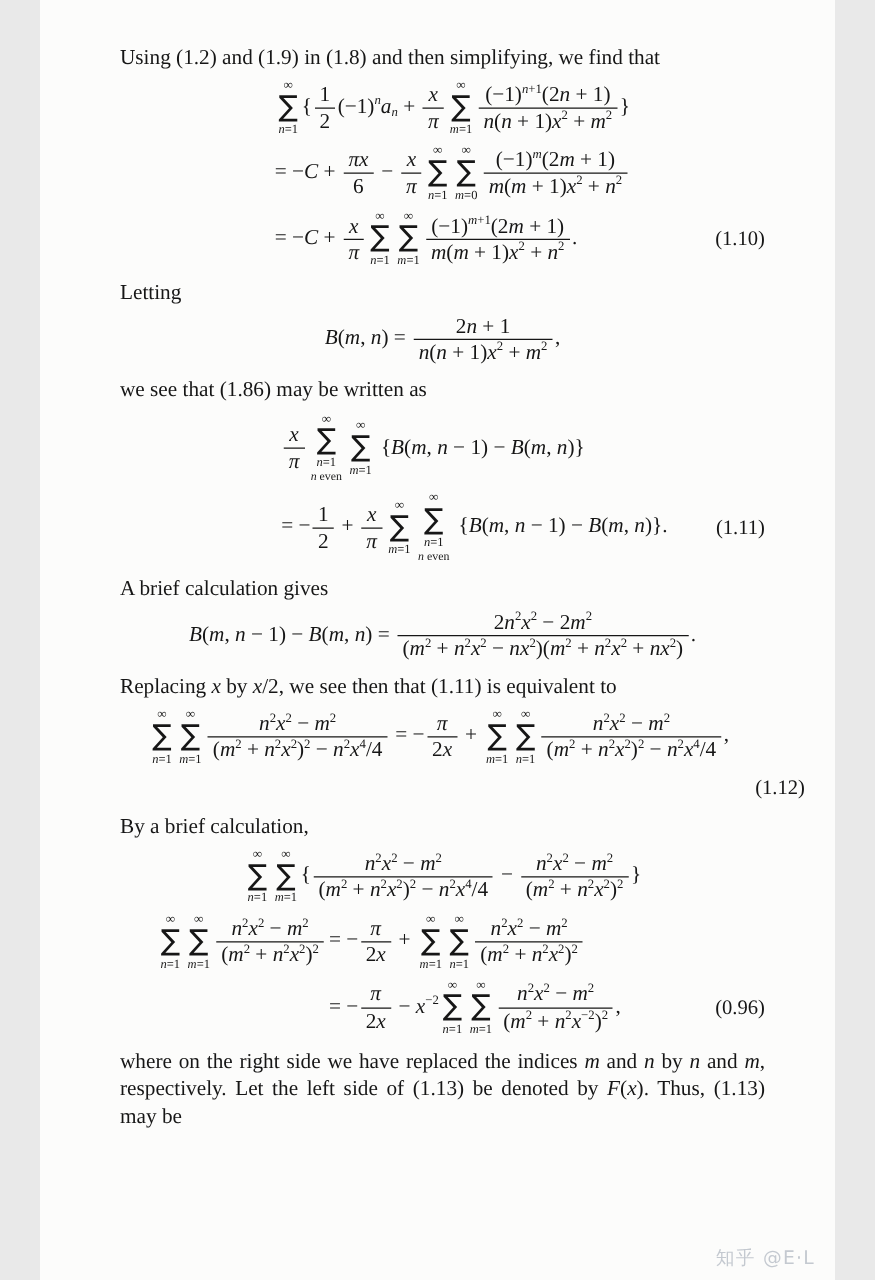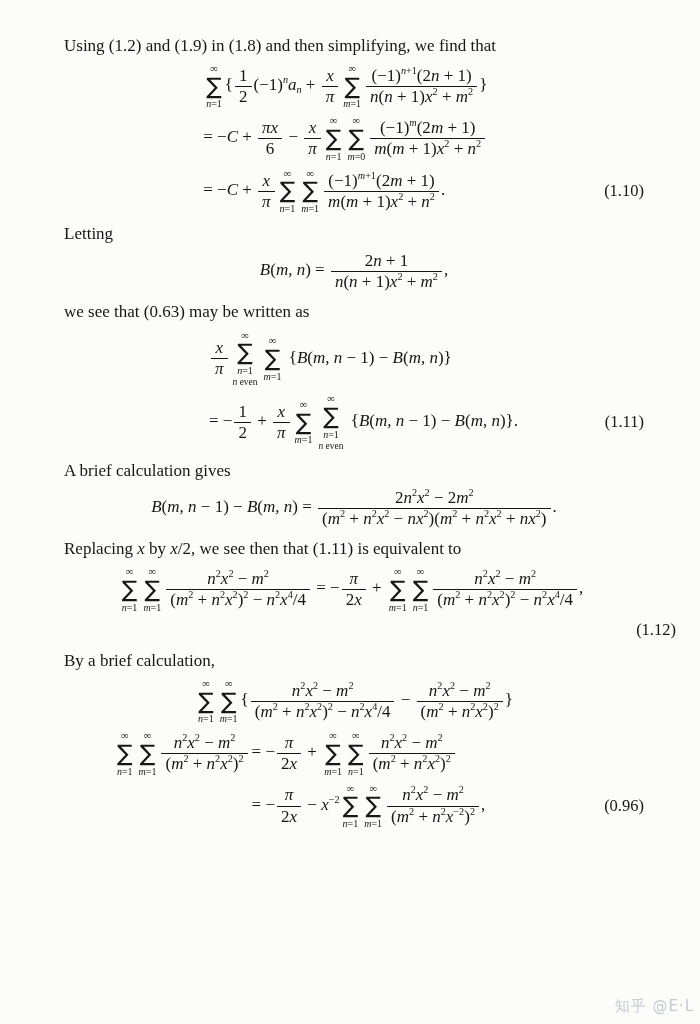--- a/index.html
+++ b/index.html
@@ -1,17 +1,17 @@
 <!DOCTYPE html>
 <html><head>
 <meta charset="utf-8">
 <style>
   html,body{margin:0;padding:0;background:#e9e9e9;}
   main{
-    width:700px;height:1024px;box-sizing:border-box;position:relative;overflow:hidden;
+    width:636px;height:1024px;box-sizing:border-box;position:relative;overflow:hidden;
     margin:0 auto;background:#fcfcfb;color:#161616;
     padding:26px 56px 8px 64px;
     font-family:"Liberation Serif","DejaVu Serif",serif;
     font-size:17px;line-height:1.3;
   }
   p{margin:9px 0 6px;text-align:justify;}
   .eq{margin:5px 0;}
   .eq.wide{margin-left:-38px;margin-right:-32px;}
   .eq-row{position:relative;margin:6px 0;white-space:nowrap;min-height:20px;}
   .eq-row.center{text-align:center;}
@@ -25,21 +25,21 @@
   .fd{border-top:1.2px solid currentColor;}
   .sum{display:inline-flex;flex-direction:column;align-items:center;vertical-align:middle;margin:0 3px;line-height:1;}
   .sl{font-size:10.5px;line-height:1.1;}
   .sg{font-size:23px;line-height:0.95;font-family:"DejaVu Sans",sans-serif;padding:1px 0;}
   .sb{font-size:10px;line-height:1.1;}
   .s2{font-size:9.5px;line-height:1.1;margin-top:1px;}
   sup.sp{font-size:60%;line-height:0;}
   sub.sp{font-size:60%;line-height:0;vertical-align:-0.3em;}
   i{font-style:italic;}
   .watermark{
-    position:absolute;right:6px;bottom:8px;
+    position:absolute;right:16px;bottom:8px;
     font-family:"DejaVu Sans",sans-serif;font-size:15px;
     letter-spacing:1px;opacity:0.8;pointer-events:none;
   }
 </style>
 </head>
 <body>
 
 <main style="background: rgb(252, 252, 251); color: rgb(22, 22, 22);">
   <div id="content">
       <p>Using (1.2) and (1.9) in (1.8) and then simplifying, we find that</p>
@@ -69,21 +69,21 @@
             </span><span class="sum">
               <span class="sl">∞</span>
               <span class="sg">∑</span>
               <span class="sb"><i>m</i>=1</span>
             </span><span class="frac"><span class="fn">(−1)<sup class="sp"><i>m</i>+1</sup>(2<i>m</i> + 1)</span><span class="fd"><i>m</i>(<i>m</i> + 1)<i>x</i><sup class="sp">2</sup> + <i>n</i><sup class="sp">2</sup></span></span>.</span><span class="eq-label">(1.10)</span></div>
       </div>
       <p>Letting</p>
       <div class="eq">
         <div class="eq-row center"><span class="eq-body"><i>B</i>(<i>m</i>, <i>n</i>) = <span class="frac"><span class="fn">2<i>n</i> + 1</span><span class="fd"><i>n</i>(<i>n</i> + 1)<i>x</i><sup class="sp">2</sup> + <i>m</i><sup class="sp">2</sup></span></span>,</span></div>
       </div>
-      <p>we see that (0.63) may be written as</p>
+      <p>we see that (1.86) may be written as</p>
       <div class="eq">
         <div class="eq-row indent" style="padding-left: 25%;"><span class="eq-body"><span class="frac"><span class="fn"><i>x</i></span><span class="fd"><i>π</i></span></span><span class="sum">
               <span class="sl">∞</span>
               <span class="sg">∑</span>
               <span class="sb"><i>n</i>=1</span>
               <span class="s2"><i>n</i> even</span>
             </span><span class="sum">
               <span class="sl">∞</span>
               <span class="sg">∑</span>
               <span class="sb"><i>m</i>=1</span>
@@ -164,15 +164,16 @@
               <span class="sg">∑</span>
               <span class="sb"><i>n</i>=1</span>
             </span><span class="sum">
               <span class="sl">∞</span>
               <span class="sg">∑</span>
               <span class="sb"><i>m</i>=1</span>
             </span><span class="frac"><span class="fn"><i>n</i><sup class="sp">2</sup><i>x</i><sup class="sp">2</sup> − <i>m</i><sup class="sp">2</sup></span><span class="fd">(<i>m</i><sup class="sp">2</sup> + <i>n</i><sup class="sp">2</sup><i>x</i><sup class="sp">−2</sup>)<sup class="sp">2</sup></span></span>,</span>
           <span class="eq-label">(0.96)</span>
         </div>
       </div>
+      <p>where on the right side we have replaced the indices <i>m</i> and <i>n</i> by <i>n</i> and <i>m</i>, respectively. Let the left side of (1.13) be denoted by <i>F</i>(<i>x</i>). Thus, (1.13) may be</p>
     </div>
   <div class="watermark" style="color: rgb(183, 189, 198);">知乎 @E·L</div>
 </main>
 
 </body></html>

